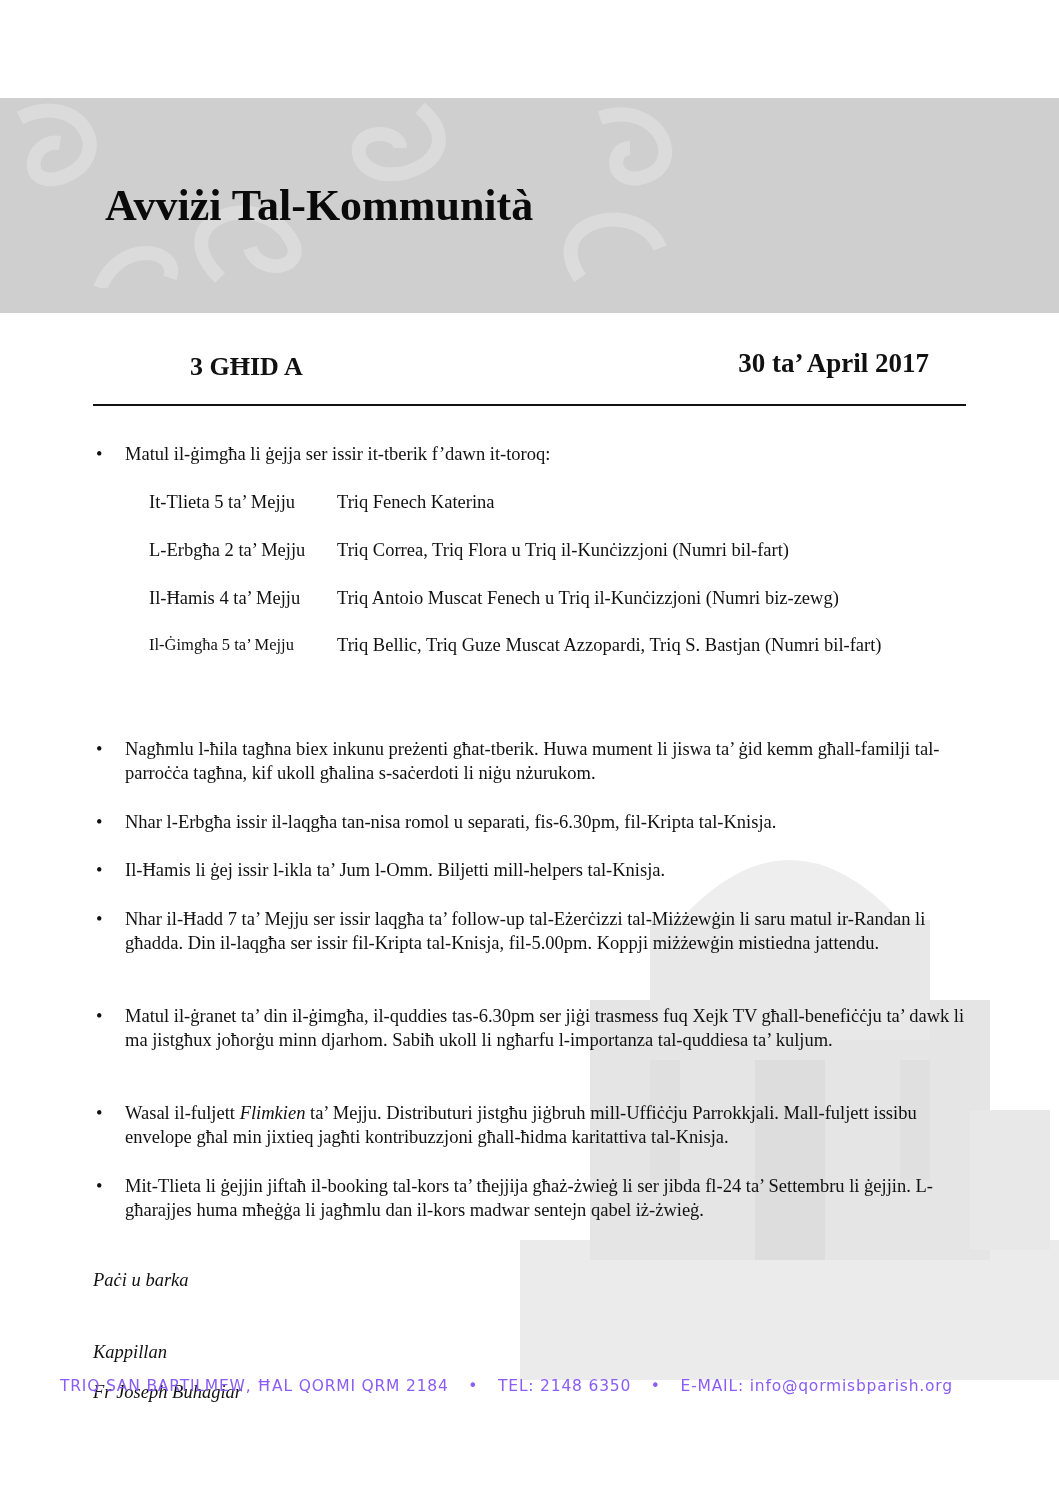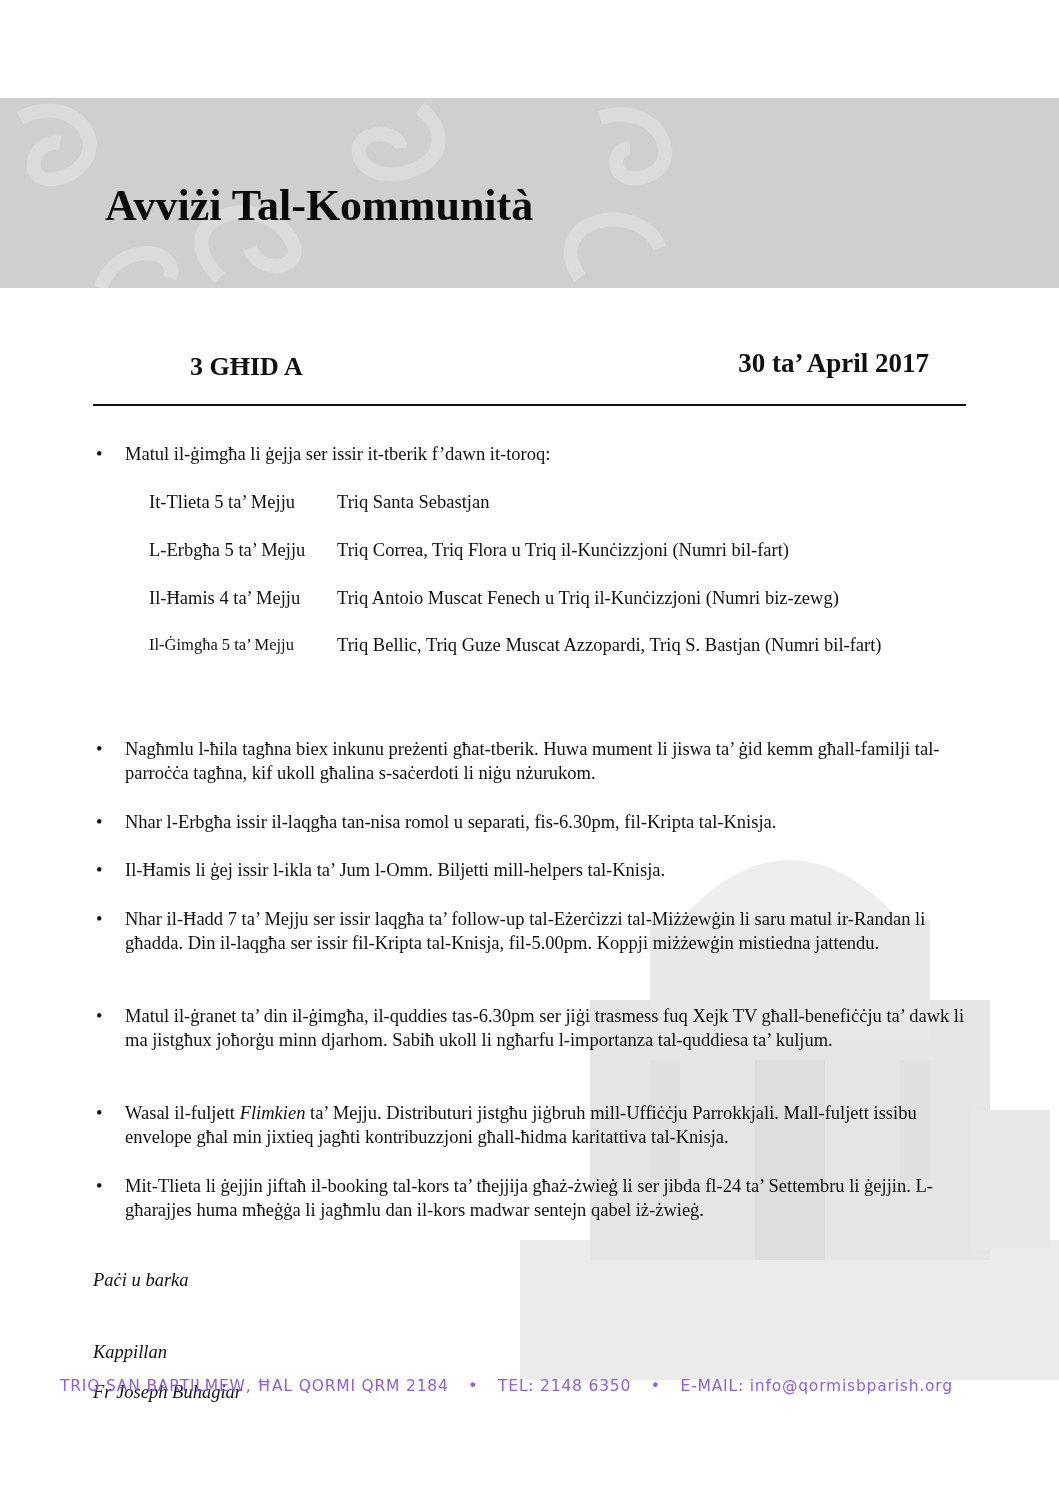--- a/index.html
+++ b/index.html
@@ -1,21 +1,21 @@
 <!DOCTYPE html>
 <html><head>
 <meta charset="utf-8">
 <style>
   html, body { margin:0; padding:0; background:#ffffff; }
   body { width:1059px; height:1497px; position:relative; overflow:hidden;
          font-family:"Liberation Serif", "DejaVu Serif", serif; color:#111; }
   .banner { position:absolute; left:0; top:98px; width:1059px; height:190px; display:flex; }
   .banner-left { position:relative; width:372px; height:190px;
      background:linear-gradient(90deg,#5d554d 0%,#71695f 45%,#6c645a 75%,#5f574f 100%); overflow:hidden; }
-  .banner-right { position:relative; flex:1; height:190px; background:#cfcfcf; overflow:hidden; }
+  .banner-right { position:relative; flex:1; height:215px; background:#cfcfcf; overflow:hidden; }
   .banner-right svg { position:absolute; left:0; top:0; }
   .church-small { position:absolute; left:0; top:30px; }
   .parish-name { position:absolute; right:16px; top:113px; color:#ece8e2; font-weight:bold; font-size:17px; }
   .parish-loc { position:absolute; right:16px; top:140px; color:#f2eee8; font-size:20px; letter-spacing:0.3px; }
   .doc-title { position:absolute; left:105px; top:82px; font-size:44px; font-weight:bold; color:#0a0a0a; white-space:nowrap; }
   .week { position:absolute; left:190px; top:352px; font-size:26px; font-weight:bold; }
   .date { position:absolute; right:130px; top:348px; font-size:27px; font-weight:bold; }
   .rule { position:absolute; left:93px; top:404px; width:873px; height:2px; background:#111; }
   .watermark { position:absolute; left:520px; top:860px; width:539px; height:520px; opacity:0.16; }
   .content { position:absolute; left:0; top:0; width:1059px; font-size:18.5px; line-height:24px; }
@@ -67,24 +67,24 @@
 
 <div class="content">
 
   <div class="bullet" style="top:442px">
     <span class="dot">•</span>
     <span class="txt">Matul il-ġimgħa li ġejja ser issir it-tberik f’dawn it-toroq:</span>
   </div>
 
   <div class="sched-row" style="top:490px">
     <span class="sched-day">It-Tlieta 5 ta’ Mejju</span>
-    <span class="sched-streets">Triq Santa Sebastjan</span>
+    <span class="sched-streets">Triq Fenech Katerina</span>
   </div>
   <div class="sched-row" style="top:538px">
-    <span class="sched-day">L-Erbgħa 5 ta’ Mejju</span>
+    <span class="sched-day">L-Erbgħa 2 ta’ Mejju</span>
     <span class="sched-streets">Triq Correa, Triq Flora u Triq il-Kunċizzjoni (Numri bil-fart)</span>
   </div>
   <div class="sched-row" style="top:586px">
     <span class="sched-day">Il-Ħamis 4 ta’ Mejju</span>
     <span class="sched-streets">Triq Antoio Muscat Fenech u Triq il-Kunċizzjoni (Numri biz-zewg)</span>
   </div>
   <div class="sched-row" style="top:633px">
     <span class="sched-day small">Il-Ġimgħa 5 ta’ Mejju</span>
     <span class="sched-streets">Triq Bellic, Triq Guze Muscat Azzopardi, Triq S. Bastjan (Numri bil-fart)</span>
   </div>

